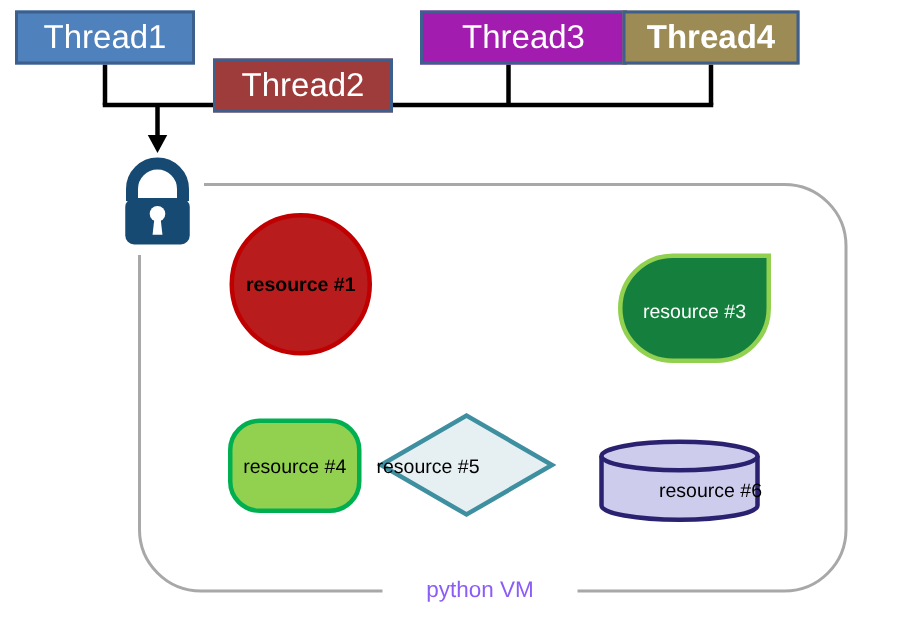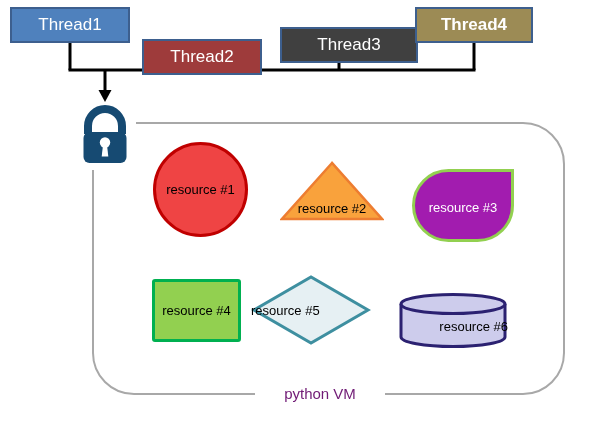--- a/index.html
+++ b/index.html
@@ -16,29 +16,29 @@
     overflow: hidden;
   }
   
   .thread {
     position: absolute;
     top: 7px;
     height: 36px;
     border: 2px solid #3D5F8E;
     box-sizing: border-box;
     color: #ffffff;
-    font-size: 17px;
+    font-size: 22px;
     display: flex;
     align-items: center;
     justify-content: center;
     z-index: 5;
   }
   .t1 { left: 10px;  width: 120px; background: #4F81BD; }
   .t2 { left: 142px; width: 120px; background: #9E3B3B; margin-top: 32px; }
-  .t3 { left: 280px; width: 138px; background: #404040; margin-top: 20px; }
+  .t3 { left: 280px; width: 138px; background: #a21caf; }
   .t4 { left: 415px; width: 118px; background: #9C8B55; font-weight: bold; }
 
   
   .vm-box {
     position: absolute;
     left: 92px;
     top: 122px;
     width: 473px;
     height: 273px;
     border: 2px solid #A8A8A8;
@@ -55,21 +55,21 @@
     background: #ffffff;
     z-index: 2;
   }
   .vm-label {
     position: absolute;
     left: 255px;
     top: 384px;
     width: 130px;
     text-align: center;
     background: #ffffff;
-    color: #701a75;
+    color: #8b5cf6;
     font-size: 15px;
     line-height: 20px;
     z-index: 3;
   }
 
   
   .overlay {
     position: absolute;
     left: 0;
     top: 0;
@@ -82,28 +82,29 @@
     color: #000000;
     font-size: 13px;
     white-space: nowrap;
   }
   .circle {
     position: absolute;
     left: 153px;
     top: 142px;
     width: 95px;
     height: 95px;
-    background: #ef4444;
+    background: #b91c1c;
     border: 3px solid #C00000;
     border-radius: 50%;
     box-sizing: border-box;
     display: flex;
     align-items: center;
     justify-content: center;
     z-index: 3;
+    font-weight: bold;
   }
   .tri-wrap {
     position: absolute;
     left: 280px;
     top: 160px;
     width: 104px;
     height: 62px;
     z-index: 3;
   }
   .tri-wrap .res-label {
@@ -112,39 +113,39 @@
     right: 0;
     bottom: 6px;
     text-align: center;
   }
   .teardrop {
     position: absolute;
     left: 412px;
     top: 169px;
     width: 102px;
     height: 73px;
-    background: #a21caf;
+    background: #15803d;
     border: 3px solid #92D050;
     border-radius: 40px 0 40px 40px;
     box-sizing: border-box;
     display: flex;
     align-items: center;
     justify-content: center;
     z-index: 3;
   }
   .teardrop .res-label { color: #ffffff; padding-top: 4px; }
   .roundrect {
     position: absolute;
     left: 152px;
     top: 279px;
     width: 89px;
     height: 63px;
     background: #92D050;
     border: 3px solid #00B050;
-    border-radius: 3px;
+    border-radius: 21px;
     box-sizing: border-box;
     display: flex;
     align-items: center;
     justify-content: center;
     z-index: 3;
   }
   .diamond-wrap {
     position: absolute;
     left: 251px;
     top: 274px;
@@ -215,26 +216,20 @@
       <rect x="83.5" y="132" width="43" height="31" rx="6" fill="#164A72"></rect>
       <circle cx="105" cy="142.5" r="5.2" fill="#FFFFFF"></circle>
       <polygon points="103,145 107,145 108.3,156.5 101.7,156.5" fill="#FFFFFF"></polygon>
     </g>
   </svg>
 
   <div class="circle">
     <span class="res-label">resource #1</span>
   </div>
 
-  <div class="tri-wrap">
-    <svg class="shape-svg" viewBox="0 0 104 62">
-      <polygon points="52,3 2,59 102,59" stroke-width="2.5" stroke-linejoin="miter" fill="#F9A23C" stroke="#ED7D31"></polygon>
-    </svg>
-    <span class="res-label">resource #2</span>
-  </div>
 
   <div class="teardrop">
     <span class="res-label">resource #3</span>
   </div>
 
   <div class="roundrect">
     <span class="res-label">resource #4</span>
   </div>
 
   <div class="diamond-wrap">

